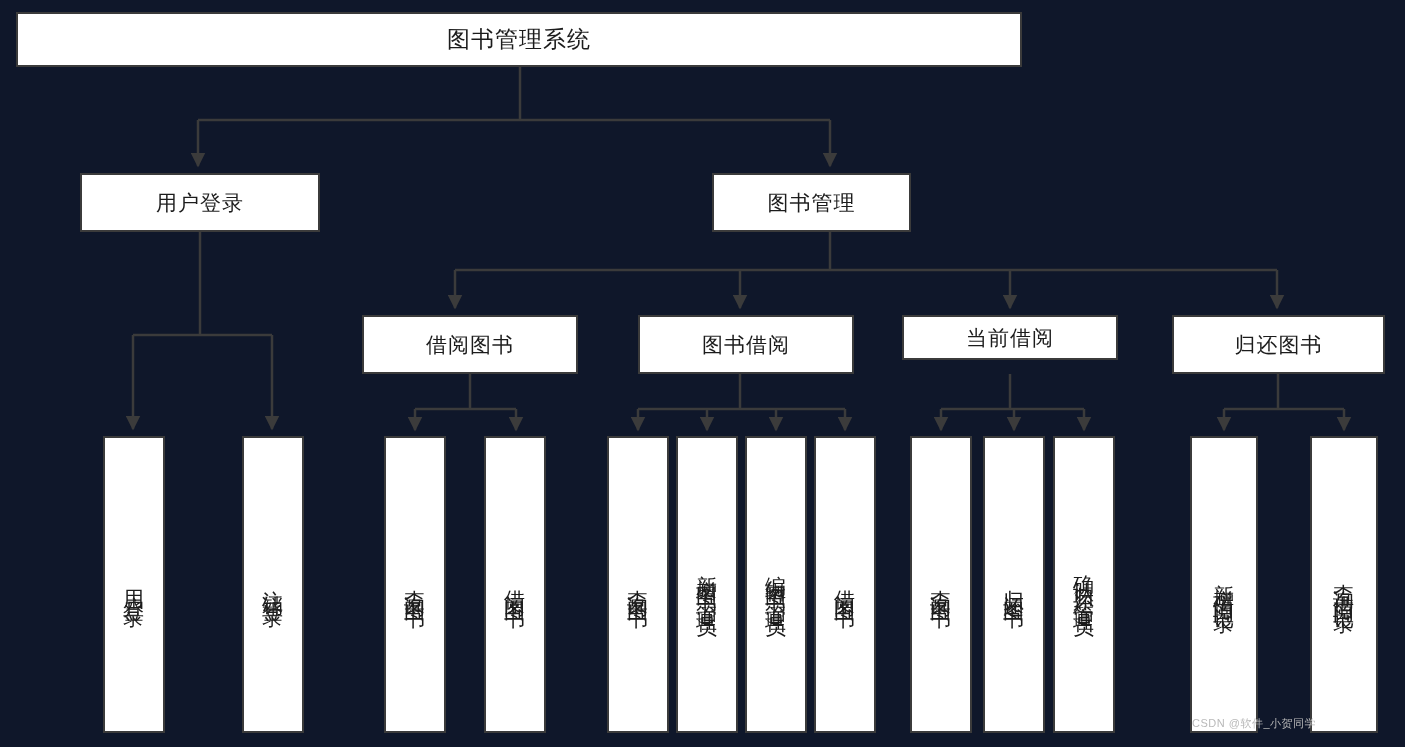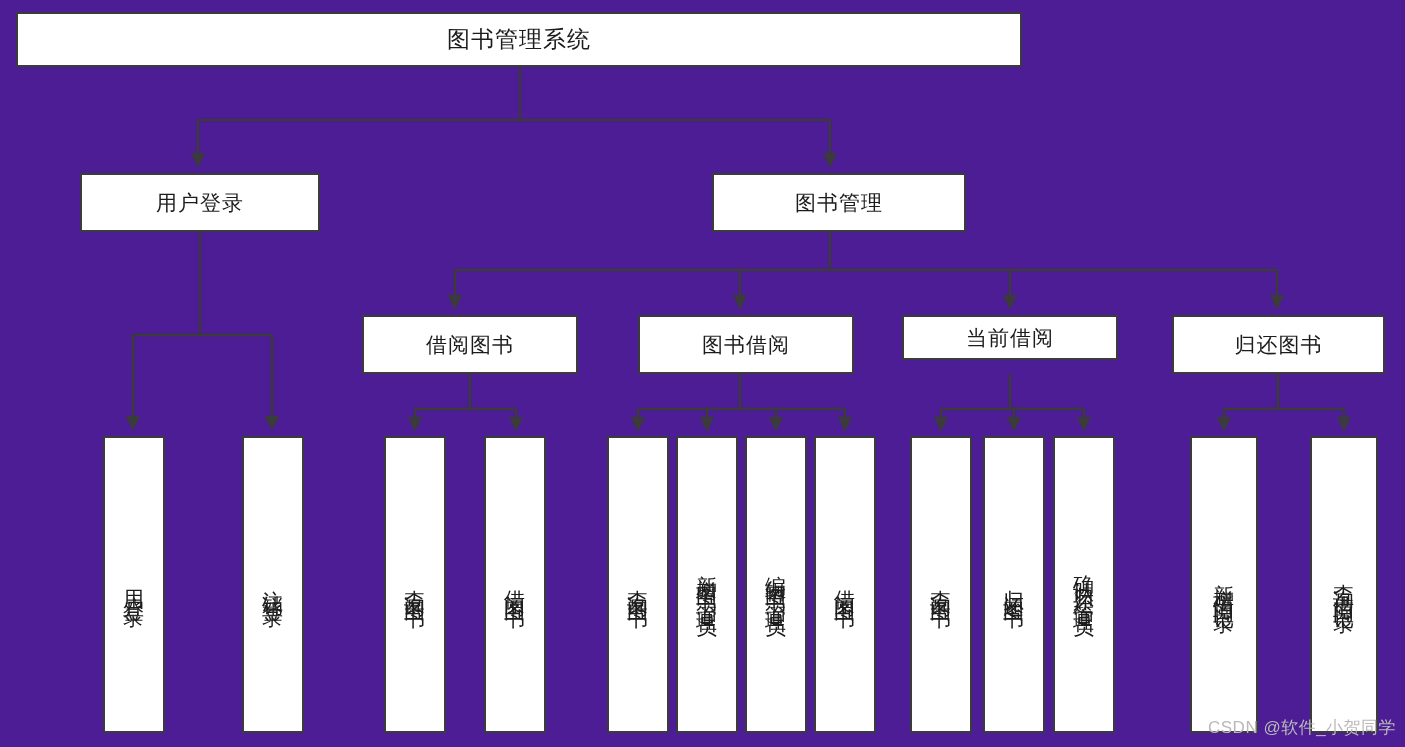--- a/index.html
+++ b/index.html
@@ -7,21 +7,21 @@
     padding: 0;
     background: #ffffff;
   }
   body {
     font-family: "Liberation Sans", "DejaVu Sans", sans-serif;
   }
   #diagram {
     position: relative;
     width: 1405px;
     height: 747px;
-    background: #4c1d95;
+    background: #0f172a;
     overflow: hidden;
   }
   #connectors {
     position: absolute;
     left: 0;
     top: 0;
     width: 1405px;
     height: 747px;
   }
   .node {
@@ -49,25 +49,24 @@
     line-height: 1;
     white-space: nowrap;
     text-align: center;
   }
   .node.root {
     font-size: 23px;
   }
   .watermark {
     position: absolute;
     color: #b9b9b9;
-    font-size: 17px;
+    font-size: 11px;
     letter-spacing: 0.5px;
     z-index: 3;
     white-space: nowrap;
-    margin-left: 16px;
   }
 </style>
 </head>
 <body>
 
 <div id="diagram">
 
   <svg id="connectors" viewBox="0 0 1405 747">
     <defs>
       <marker id="arrow" viewBox="0 0 10 10" refX="9" refY="5" markerWidth="6" markerHeight="6" orient="auto-start-reverse">
@@ -118,21 +117,21 @@
     </g>
   </svg>
 
   <div class="node h root" style="left:16px; top:12px; width:1006px; height:55px;">
     <span>图书管理系统</span>
   </div>
 
   <div class="node h" style="left:80px; top:173px; width:240px; height:59px;">
     <span>用户登录</span>
   </div>
-  <div class="node h" style="left:712px; top:173px; width:254px; height:59px;">
+  <div class="node h" style="left:712px; top:173px; width:199px; height:59px;">
     <span>图书管理</span>
   </div>
 
   <div class="node h" style="left:362px; top:315px; width:216px; height:59px;">
     <span>借阅图书</span>
   </div>
   <div class="node h" style="left:632px; top:315px; width:216px; height:59px;margin-left:6px;">
     <span>图书借阅</span>
   </div>
   <div class="node h" style="left:902px; top:315px; width:216px; height:45px;">

